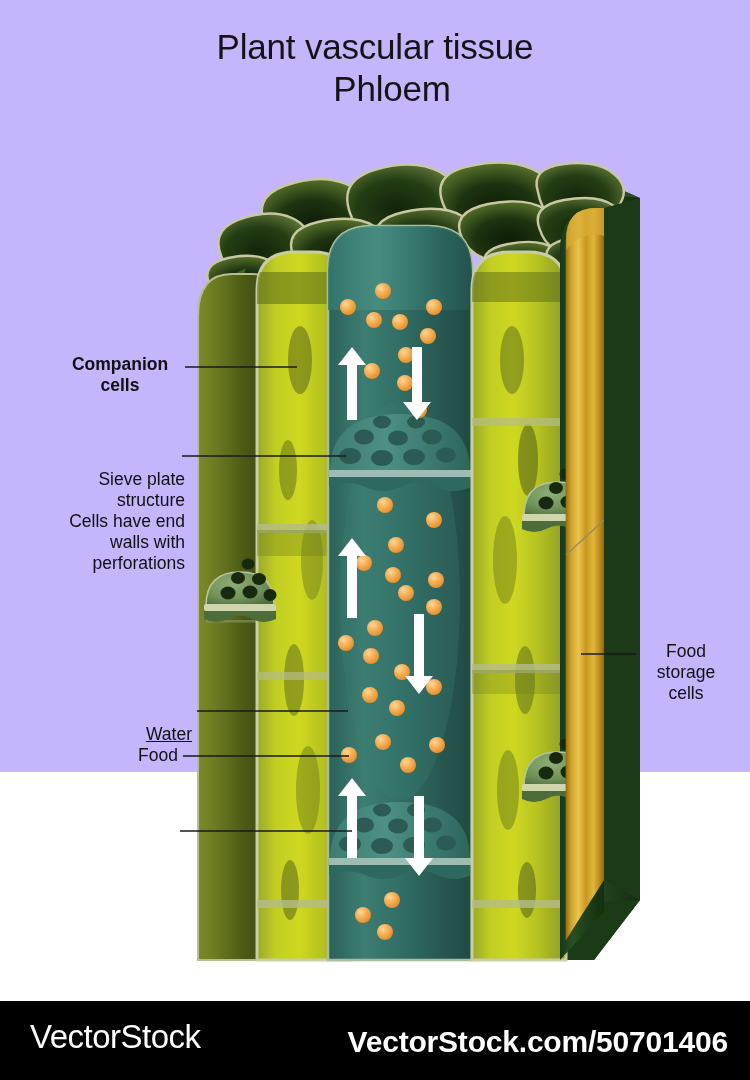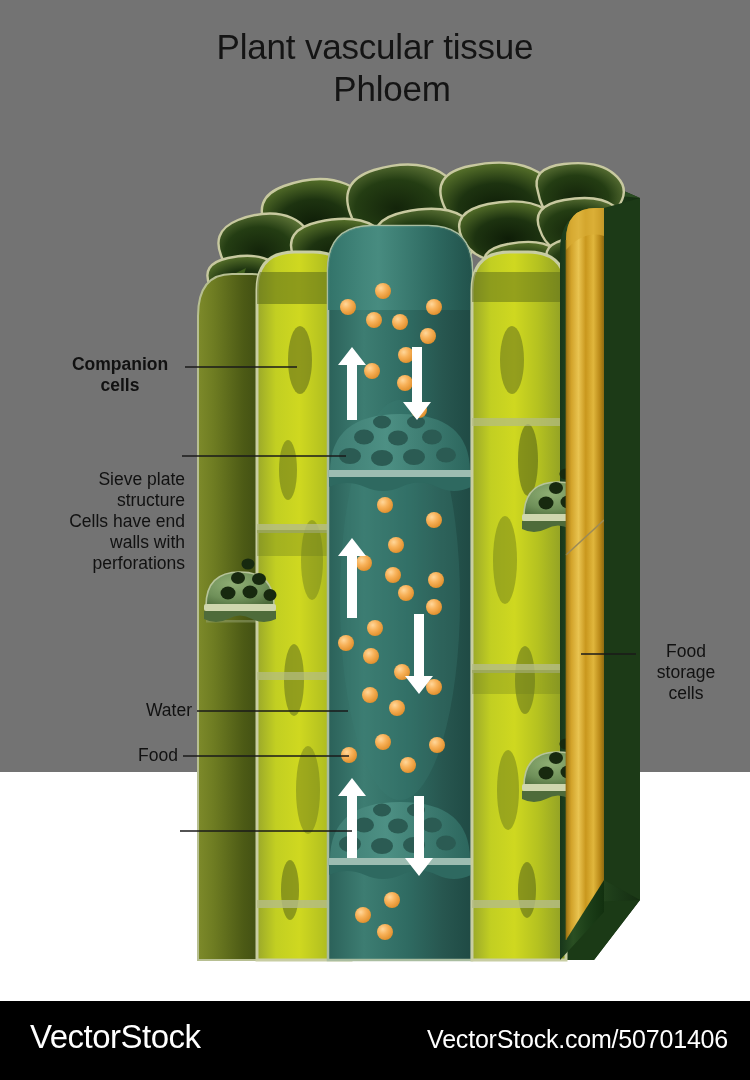--- a/index.html
+++ b/index.html
@@ -12,21 +12,21 @@
     height: 1080px;
     position: relative;
     overflow: hidden;
     font-family: "Liberation Sans", sans-serif;
   }
   #stage {
     position: absolute;
     left: 0; top: 0;
     width: 750px;
     height: 772px;
-    background: #737373;
+    background: #c4b5fd;
   }
   .title {
     position: absolute;
     left: 0;
     top: 26px;
     width: 750px;
     text-align: center;
     color: #141414;
     font-size: 35px;
     line-height: 42px;
@@ -69,22 +69,22 @@
     color: #ffffff;
     font-size: 33px;
     font-weight: 400;
     letter-spacing: -0.5px;
   }
   .footer .url {
     position: absolute;
     right: 22px;
     top: 24px;
     color: #ffffff;
-    font-size: 25px;
-    font-weight: 400;
+    font-size: 30px;
+    font-weight: 700;
     letter-spacing: -0.2px;
   }
 </style>
 </head>
 <body>
 
 <div id="stage">
 
   <div class="title">
     <span>Plant vascular tissue</span>
@@ -414,21 +414,21 @@
 
   <div class="label center-al" style="left:60px; top:354px; width:120px;font-weight:bold;">Companion
 cells</div>
 
   <div class="label center-al" style="left:50px; top:469px; width:135px;text-align:right;">Sieve plate
 structure
 Cells have end
 walls with
 perforations</div>
 
-  <div class="label right-al" style="left:80px; top:700px; width:112px;">Water</div>
+  <div class="label right-al" style="left:80px; top:724px; width:112px;text-decoration:underline;">Water</div>
 
   <div class="label right-al" style="left:80px; top:745px; width:98px;">Food</div>
 
 
   <div class="label center-al" style="left:640px; top:641px; width:92px;">Food
 storage
 cells</div>
 
   <div class="footer">
     <div class="brand">VectorStock</div>

